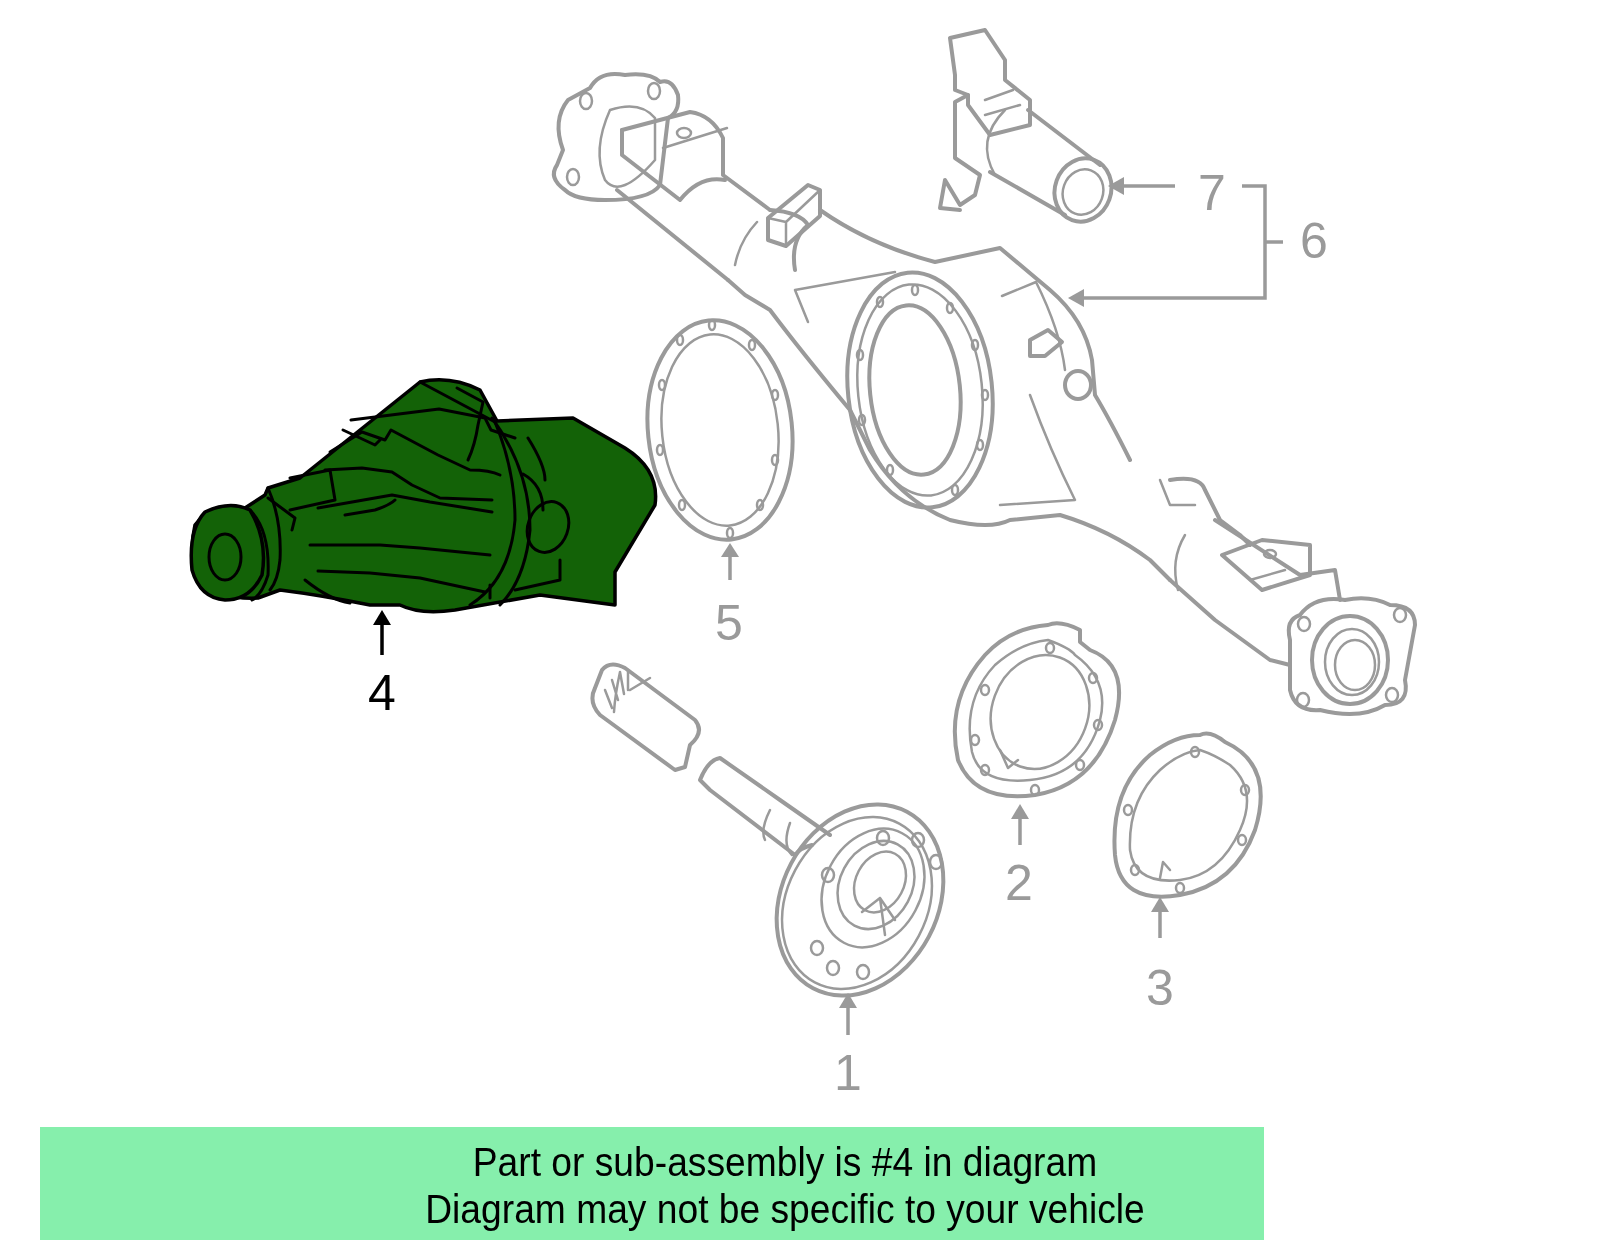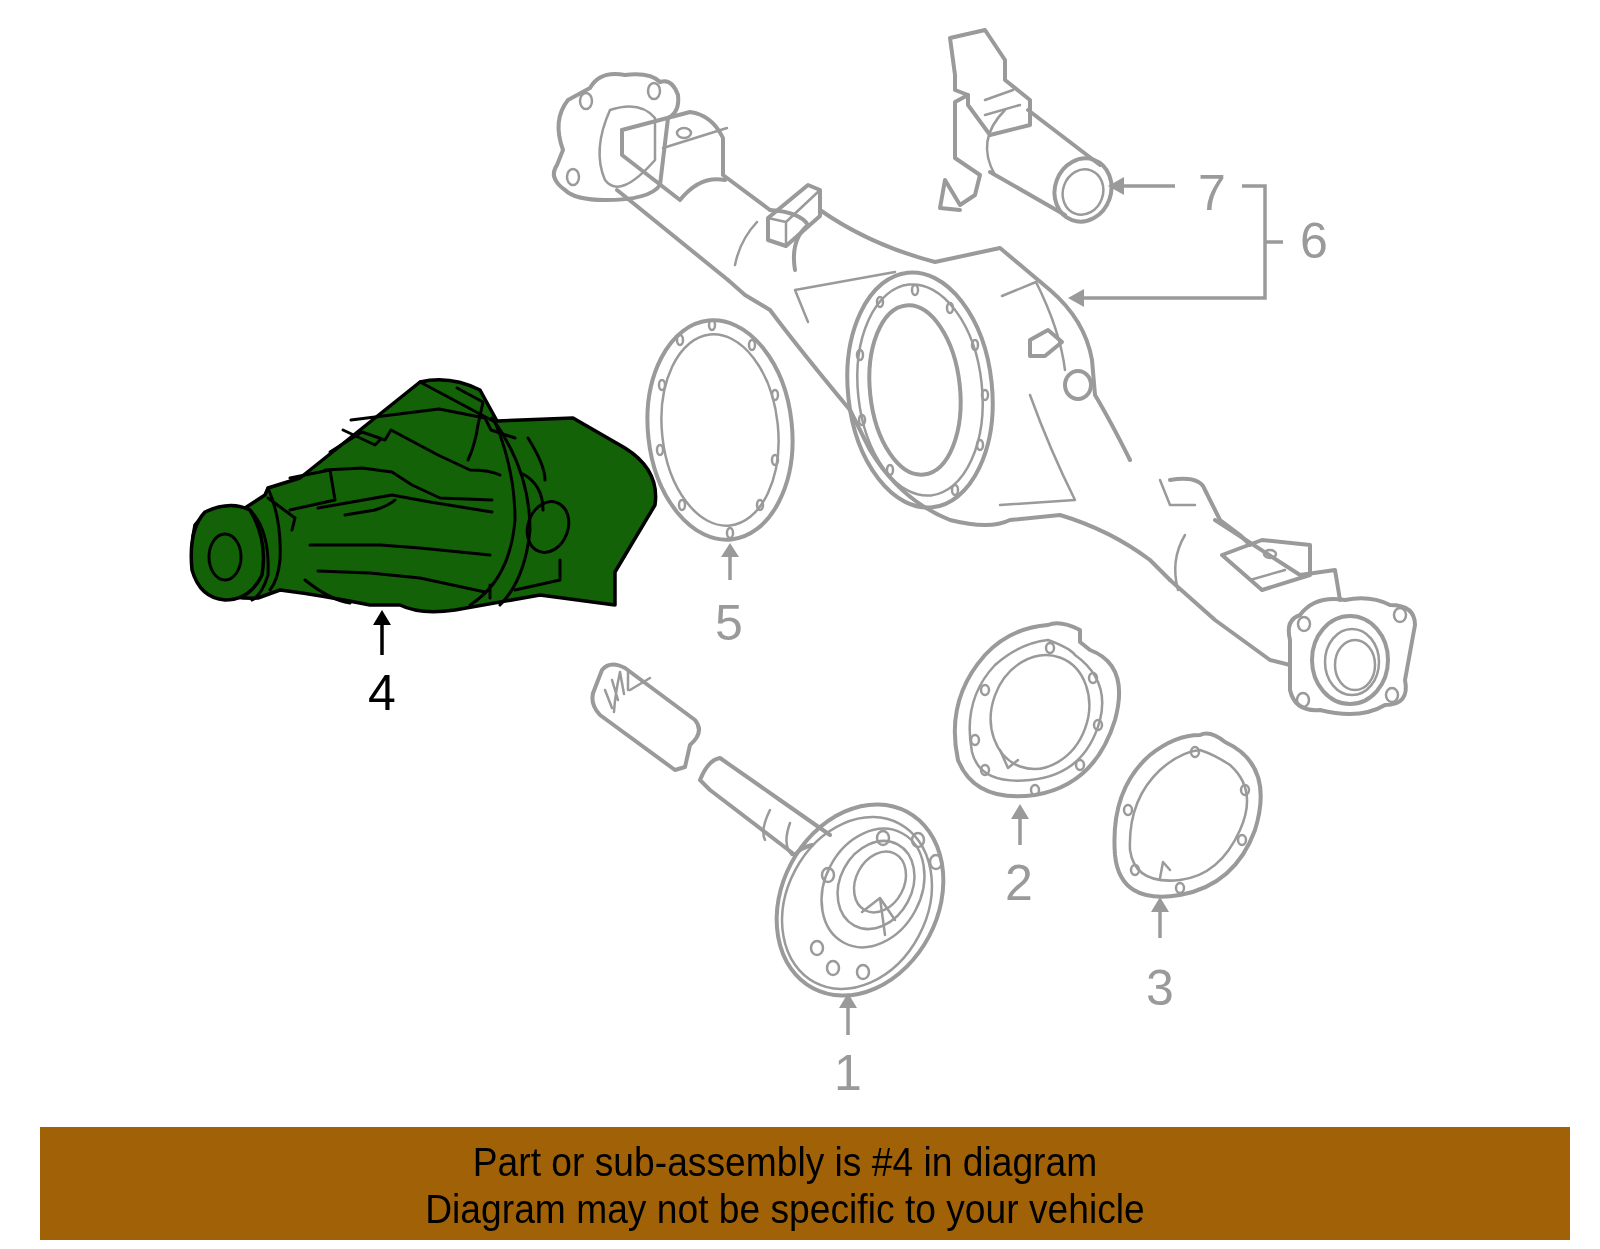--- a/index.html
+++ b/index.html
@@ -4,21 +4,21 @@
 <style>
   html, body { margin: 0; padding: 0; background: #ffffff; }
   body { width: 1600px; height: 1249px; position: relative; overflow: hidden; font-family: "Liberation Sans", sans-serif; }
   #diagram { position: absolute; left: 0; top: 0; width: 1600px; height: 1249px; }
   .gl { fill: none; stroke: #9a9a9a; stroke-width: 4; stroke-linejoin: round; stroke-linecap: round; }
   .gt { fill: none; stroke: #9a9a9a; stroke-width: 2.5; stroke-linejoin: round; stroke-linecap: round; }
   .bk { fill: none; stroke: #000; stroke-width: 3; stroke-linejoin: round; stroke-linecap: round; }
   .gr { fill: #136207; stroke: #000; stroke-width: 3.5; stroke-linejoin: round; }
   .num-gray { font-family: "Liberation Sans", sans-serif; font-size: 50px; fill: #9a9a9a; }
   .num-black { font-family: "Liberation Sans", sans-serif; font-size: 50px; fill: #000; }
-  #banner { position: absolute; left: 40px; top: 1127px; width: 1530px; height: 113px; background: #a16207; }
+  #banner { position: absolute; left: 40px; top: 1127px; width: 1224px; height: 113px; background: #86efac; }
   #banner .line { position: absolute; left: 0; width: 1490px; text-align: center; color: #000; font-size: 40px; line-height: 46px; transform: scaleX(0.93); transform-origin: center; }
 </style>
 </head>
 <body>
 
 <svg id="diagram" viewBox="0 0 1600 1249" xmlns="http://www.w3.org/2000/svg">
 
   <g>
 
     <path class="gl" d="M590,88 Q600,70 625,75 Q650,72 660,82 Q672,78 678,95 Q680,112 668,118 L660,185 Q650,200 605,200 Q575,200 565,190 Q548,178 557,165 L563,150 Q552,120 568,100 Z"></path>

